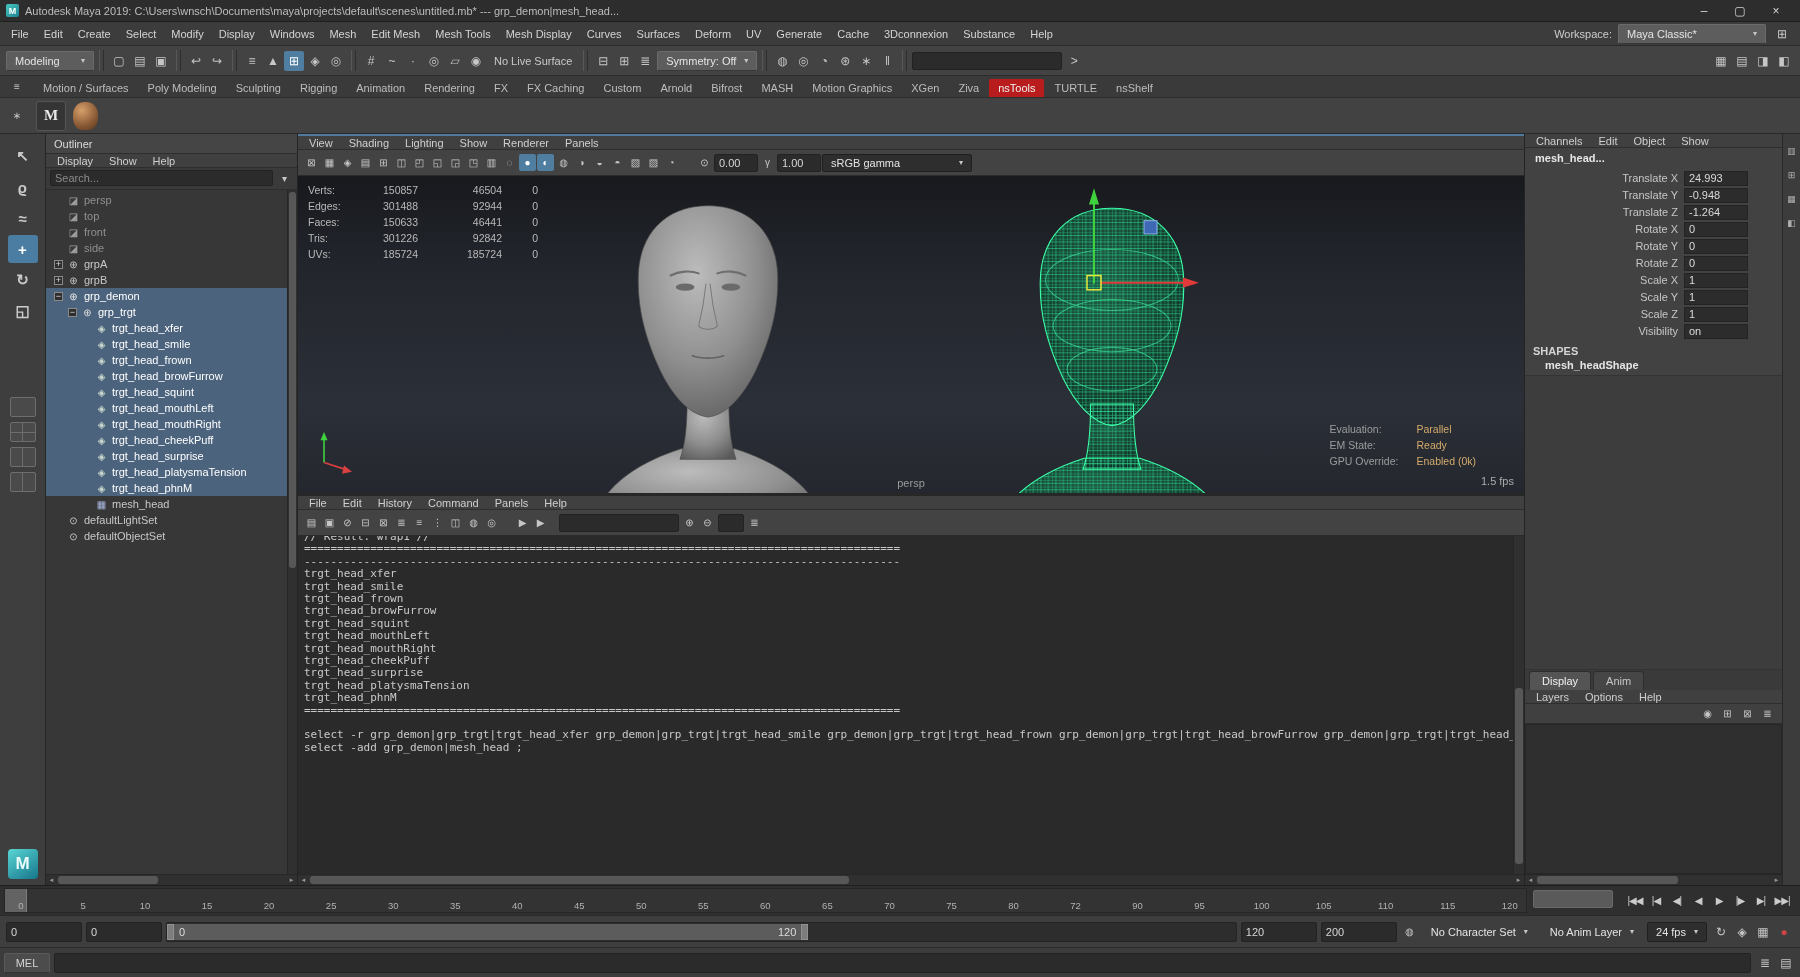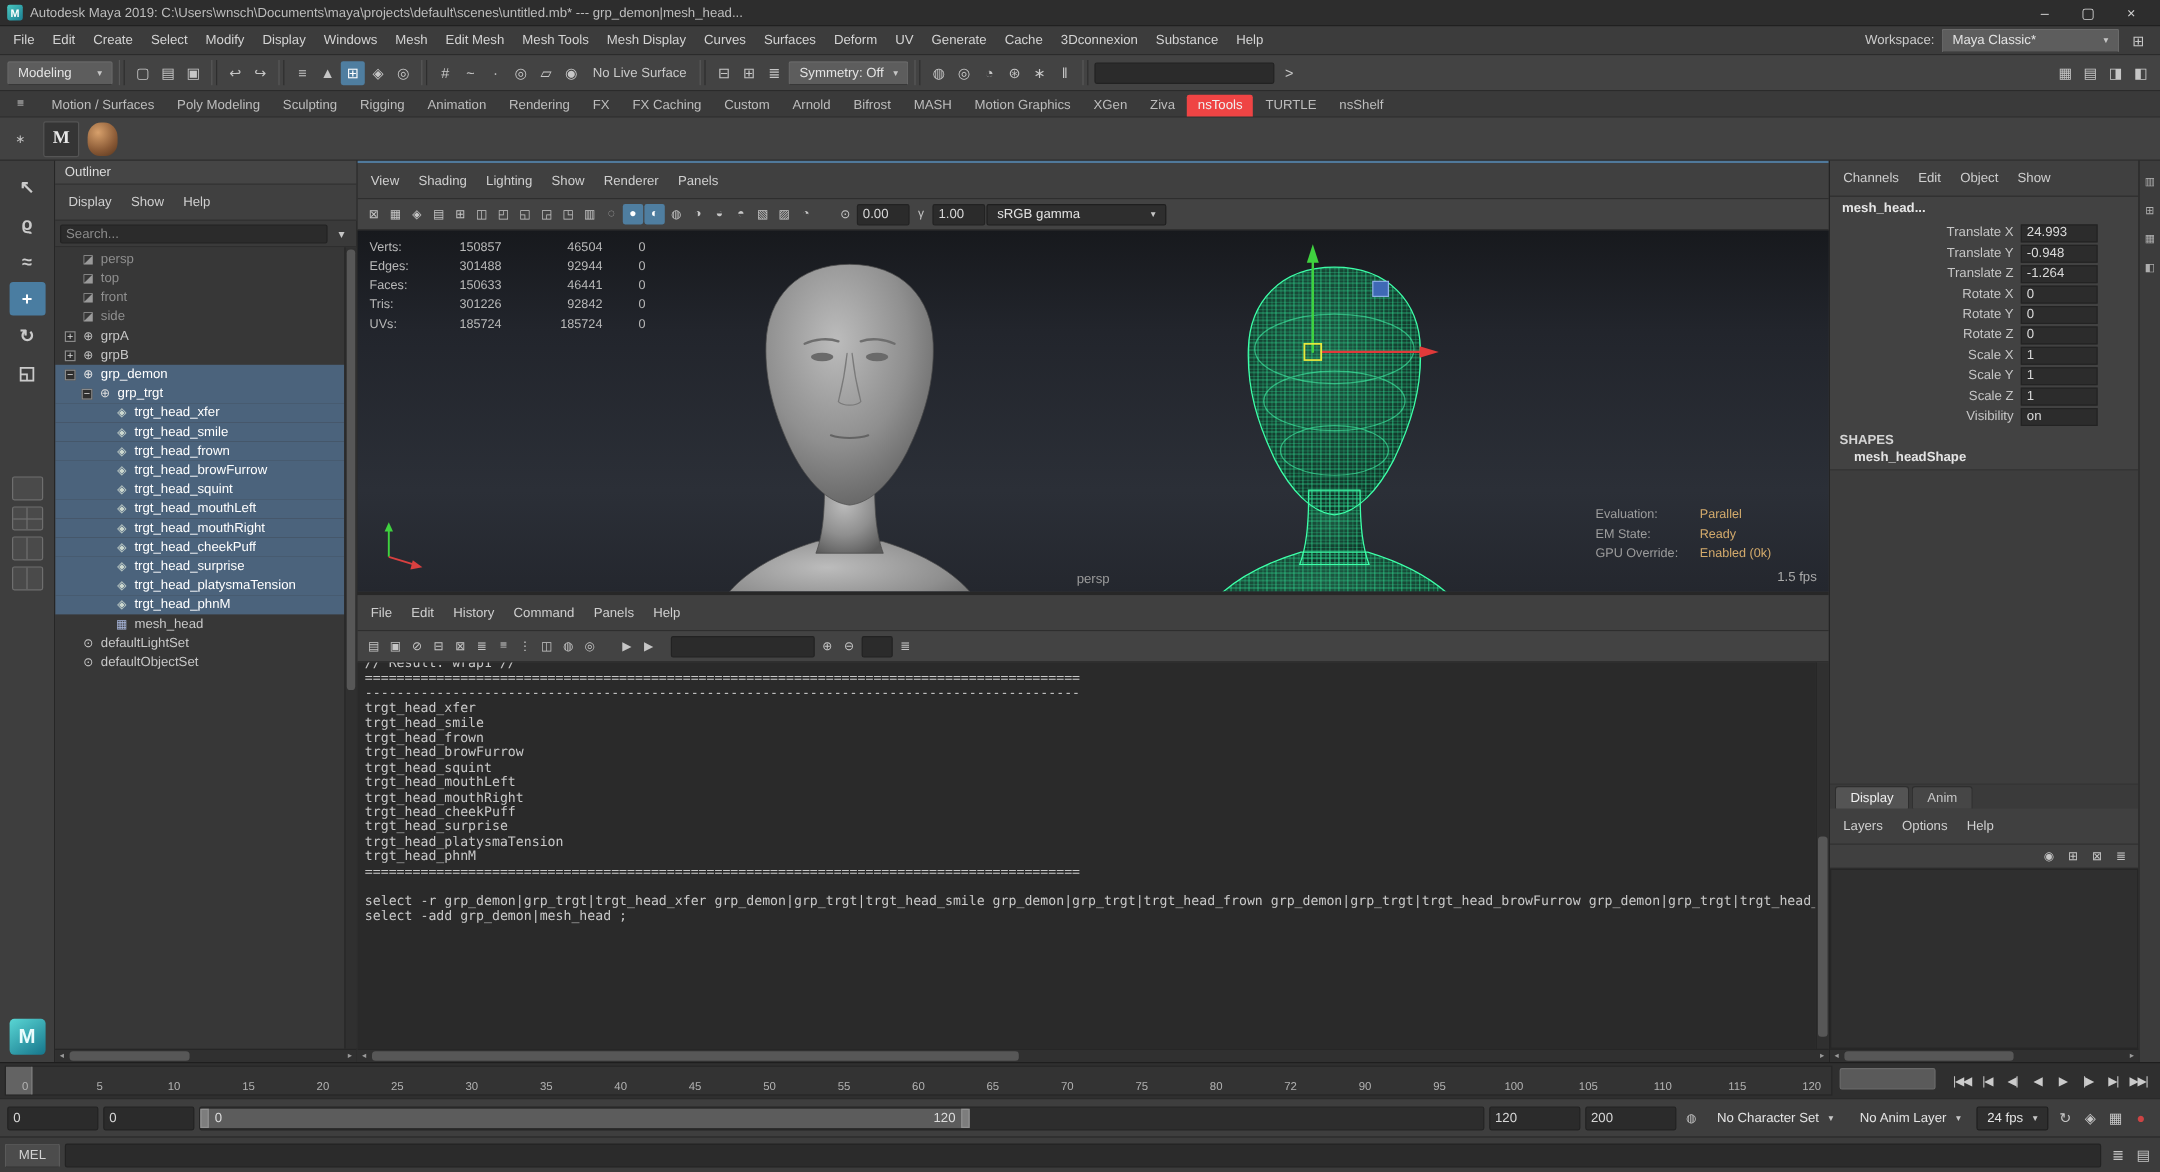--- a/index.html
+++ b/index.html
@@ -34,21 +34,21 @@
   input::placeholder{color:#8b8b8b}
   .sep{width:5px;align-self:stretch;margin:4px 3px;border-left:1px solid #585858;border-right:1px solid #2e2e2e}
   .grp{display:inline-flex;align-items:center;gap:1px}
   .label-text{color:#c9c9c9;padding:0 6px;white-space:nowrap}
   
   .statusline{height:30px;background:#434343;display:flex;align-items:center;padding:0 6px;gap:2px;border-bottom:1px solid #2b2b2b}
   
   .shelf-tabs{height:22px;background:#3a3a3a;display:flex;align-items:flex-end;border-bottom:1px solid #2e2e2e}
   .shelf-gutter{width:34px;display:flex;justify-content:center;align-items:center;align-self:center}
   .shelf-tab{padding:3px 9px;color:#bdbdbd;white-space:nowrap}
-  .shelf-tab.active{background:#ef4444;color:#f0f0f0;border-radius:2px 2px 0 0}
+  .shelf-tab.active{background:#b91c1c;color:#f0f0f0;border-radius:2px 2px 0 0}
   .shelf-row{height:36px;background:#424242;display:flex;align-items:center;border-bottom:1px solid #282828}
   .shelf-item{width:30px;height:30px;margin:0 2px;display:flex;align-items:center;justify-content:center;
     border-radius:2px;color:#e8e8e8;font-weight:bold;font-size:15px}
   .shelf-item.m{background:#353535;border:1px solid #555;font-family:"Liberation Serif",serif}
   .face-chip{width:25px;height:28px;border-radius:45% 45% 40% 40%;
     background:radial-gradient(circle at 35% 30%,#d7a06b,#8a5a36 60%,#57351d)}
   
   .main{display:flex;height:751px}
   .toolbox{width:46px;background:#3e3e3e;border-right:1px solid #262626;display:flex;flex-direction:column;
     align-items:center;padding:8px 0 6px;gap:3px}
@@ -57,28 +57,28 @@
   .tool.active{background:#4a7da1;color:#fff}
   .tool-gap{height:64px}
   .layout-btn{width:26px;height:20px;border:1px solid #6e6e6e;border-radius:2px;background:#4a4a4a;margin:2px 0}
   .layout-btn.four{background:linear-gradient(#6e6e6e,#6e6e6e) center/1px 100% no-repeat,
     linear-gradient(#6e6e6e,#6e6e6e) center/100% 1px no-repeat,#4a4a4a}
   .layout-btn.splitv{background:linear-gradient(#6e6e6e,#6e6e6e) center/1px 100% no-repeat,#4a4a4a}
   .maya-logo{margin-top:auto;width:30px;height:30px;border-radius:4px;
     background:linear-gradient(145deg,#59d6d4,#16758b);color:#eafcfc;font-weight:bold;font-size:17px;
     display:flex;align-items:center;justify-content:center}
   
-  .pmenu-row{height:30px;display:flex;align-items:center;gap:2px;background:#404040;
+  .pmenu-row{height:14px;display:flex;align-items:center;gap:2px;background:#404040;
     border-bottom:1px solid #2e2e2e;padding:0 4px;flex:none}
   .pmenu{padding:1px 7px;color:#cfcfcf;white-space:nowrap}
   
   .outliner{width:252px;background:#3a3a3a;border-right:1px solid #242424;display:flex;flex-direction:column}
   .ol-title{height:20px;background:#454545;display:flex;align-items:center;padding:0 8px;color:#dadada;
     border-bottom:1px solid #2e2e2e;flex:none}
-  .ol-search{height:22px;display:flex;align-items:center;gap:3px;padding:2px 4px;border-bottom:1px solid #2e2e2e;flex:none}
+  .ol-search{height:22px;display:flex;gap:3px;padding:2px 4px;border-bottom:1px solid #2e2e2e;flex:none}
   .ol-search .field{flex:1;height:16px}
   .ol-tree{flex:1;position:relative;background:#373737;overflow:hidden;padding-top:2px}
   .ol-rows{margin-right:10px}
   .ol-row{height:16px;display:flex;align-items:center;gap:4px;padding-left:calc(8px + var(--d,0)*14px);color:#c8c8c8}
   .ol-row.sel{background:#4b637c;color:#fff}
   .ol-row.dim{color:#8f8f8f}
   .exp{width:9px;height:9px;flex:none;font-size:9px;line-height:7px;text-align:center;color:#ddd}
   .exp:not(:empty){border:1px solid #8a8a8a;background:#2f2f2f}
   .nico{width:13px;text-align:center;font-size:10px;flex:none}
   .nlabel{white-space:nowrap}

